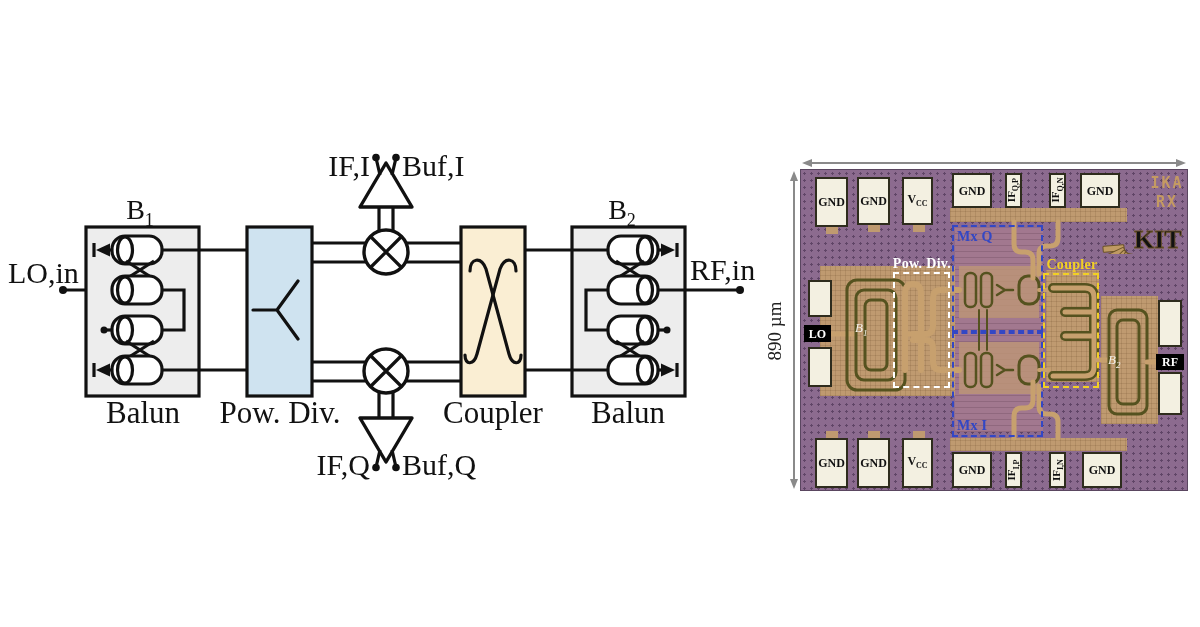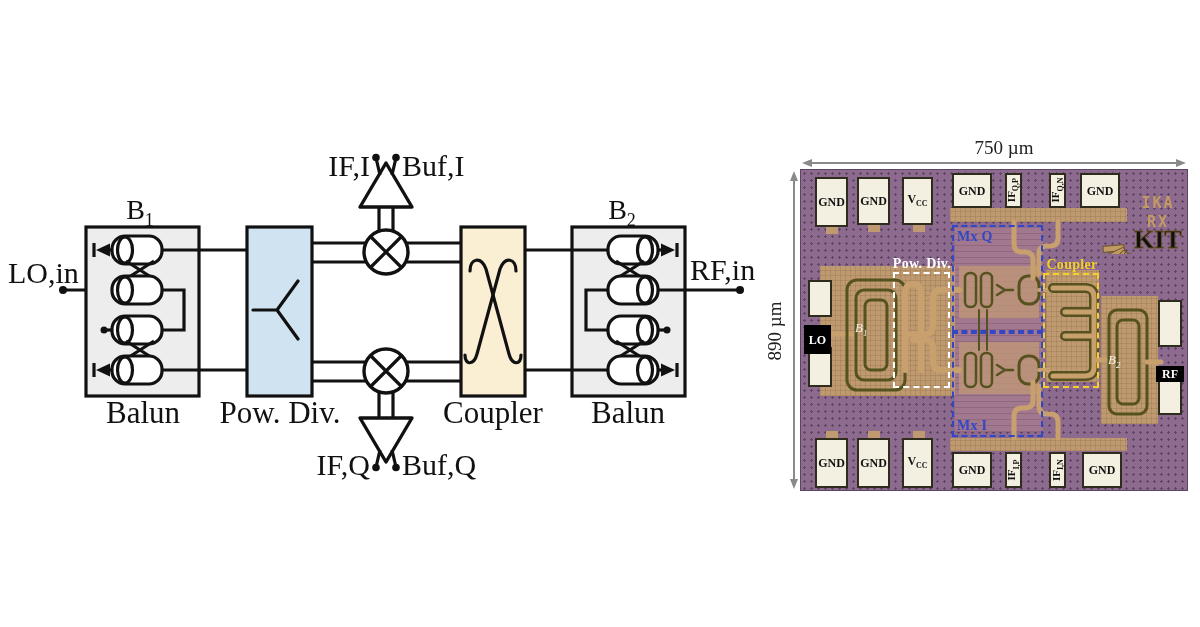--- a/index.html
+++ b/index.html
@@ -178,21 +178,20 @@
     <text x="143" y="293" font-size="31" text-anchor="middle">Balun</text>
     <text x="280" y="293" font-size="31" text-anchor="middle">Pow. Div.</text>
     <text x="493" y="293" font-size="31" text-anchor="middle">Coupler</text>
     <text x="628" y="293" font-size="31" text-anchor="middle">Balun</text>
     <text x="370" y="46" font-size="30" text-anchor="end">IF,I</text>
     <text x="402" y="46" font-size="30" text-anchor="start">Buf,I</text>
     <text x="370" y="345" font-size="30" text-anchor="end">IF,Q</text>
     <text x="402" y="345" font-size="30" text-anchor="start">Buf,Q</text>
   </svg>
 
-  <div class="dimlabel" style="left:904px;top:137px;width:200px;">750 µm</div>
   <svg class="abs" style="left:801px;top:157px" width="386" height="12">
     <line x1="4" y1="6" x2="382" y2="6" stroke="#8a8a8a" stroke-width="2"></line>
     <path d="M1 6 L11 2 L11 10 Z" fill="#8a8a8a"></path>
     <path d="M385 6 L375 2 L375 10 Z" fill="#8a8a8a"></path>
   </svg>
   <div class="dimlabel" style="left:715px;top:320px;width:120px;transform:rotate(-90deg);">890 µm</div>
   <svg class="abs" style="left:788px;top:170px" width="12" height="320">
     <line x1="6" y1="4" x2="6" y2="316" stroke="#8a8a8a" stroke-width="2"></line>
     <path d="M6 1 L2 11 L10 11 Z" fill="#8a8a8a"></path>
     <path d="M6 319 L2 309 L10 309 Z" fill="#8a8a8a"></path>
@@ -323,26 +322,26 @@
       </div>
     <div class="pad" style="left:248px;top:282px;width:17px;height:36px;">
         <span class="vtext"><span>IF</span><sub>I,N</sub></span>
       </div>
     <div class="pad" style="left:281px;top:282px;width:40px;height:36px;">
         <span>GND</span>
       </div>
 
     <div class="pad" style="left:7px;top:110px;width:24px;height:37px;"></div>
     <div class="pad" style="left:7px;top:177px;width:24px;height:40px;"></div>
-    <div class="iotag" style="left:3px;top:155px;width:27px;height:29px;">LO</div>
+    <div class="iotag" style="left:3px;top:155px;width:27px;height:17px;">LO</div>
     <div class="pad" style="left:357px;top:130px;width:24px;height:47px;"></div>
     <div class="pad" style="left:357px;top:202px;width:24px;height:43px;"></div>
-    <div class="iotag" style="left:355px;top:196px;width:28px;height:16px;">RF</div>
-
-    <div class="logo-txt" style="left:333px;top:4px;width:48px;margin-top:20px;">
+    <div class="iotag" style="left:355px;top:184px;width:28px;height:16px;">RF</div>
+
+    <div class="logo-txt" style="left:342px;top:4px;width:48px;">
       <div>IKA</div>
       <div>RX</div>
     </div>
     <svg class="abs" style="left:300px;top:44px" width="84" height="40" viewBox="0 0 84 40">
       <g transform="translate(30,33)" fill="#bf9a63" stroke="#6b5327" stroke-width="1">
         <g transform="rotate(175)">
             <rect x="7" y="-3" width="21" height="6" rx="1"></rect>
           </g>
         <g transform="rotate(155)">
             <rect x="7" y="-3" width="21" height="6" rx="1"></rect>

